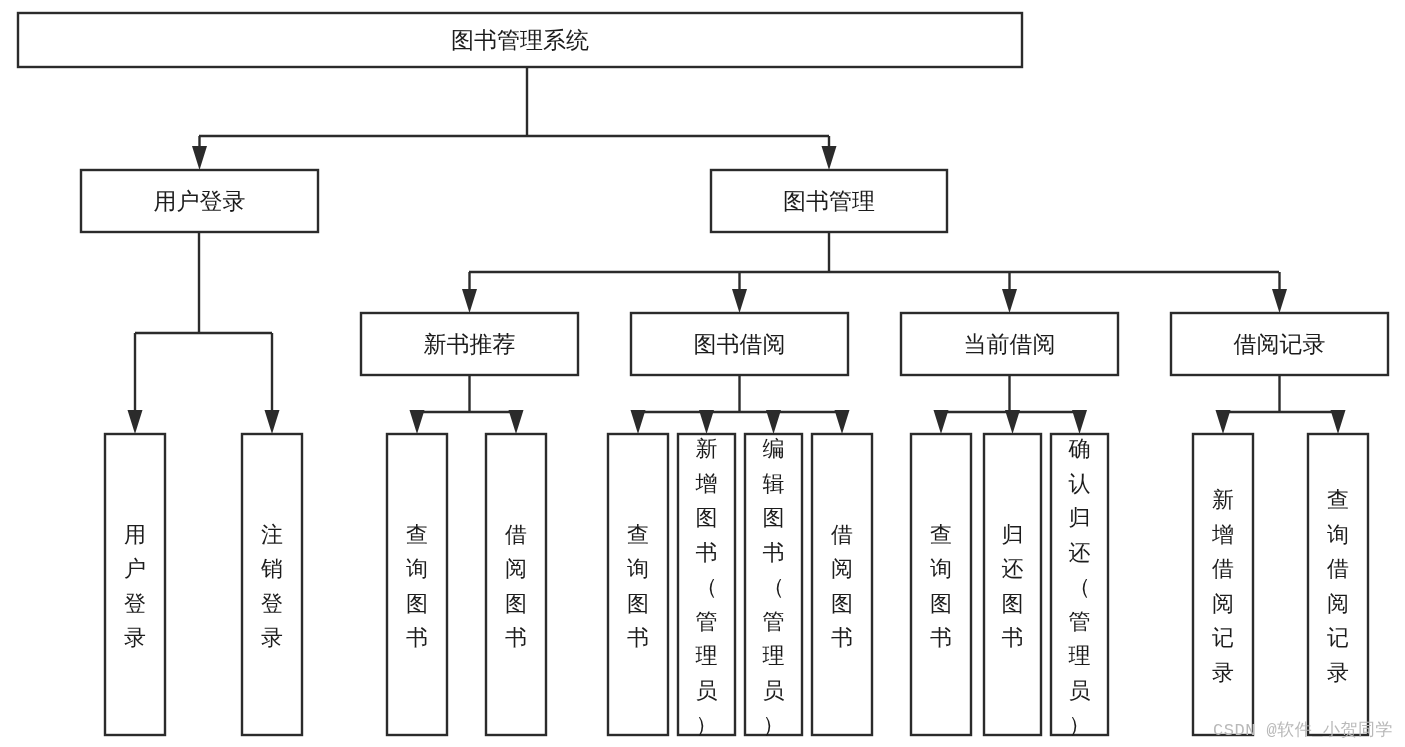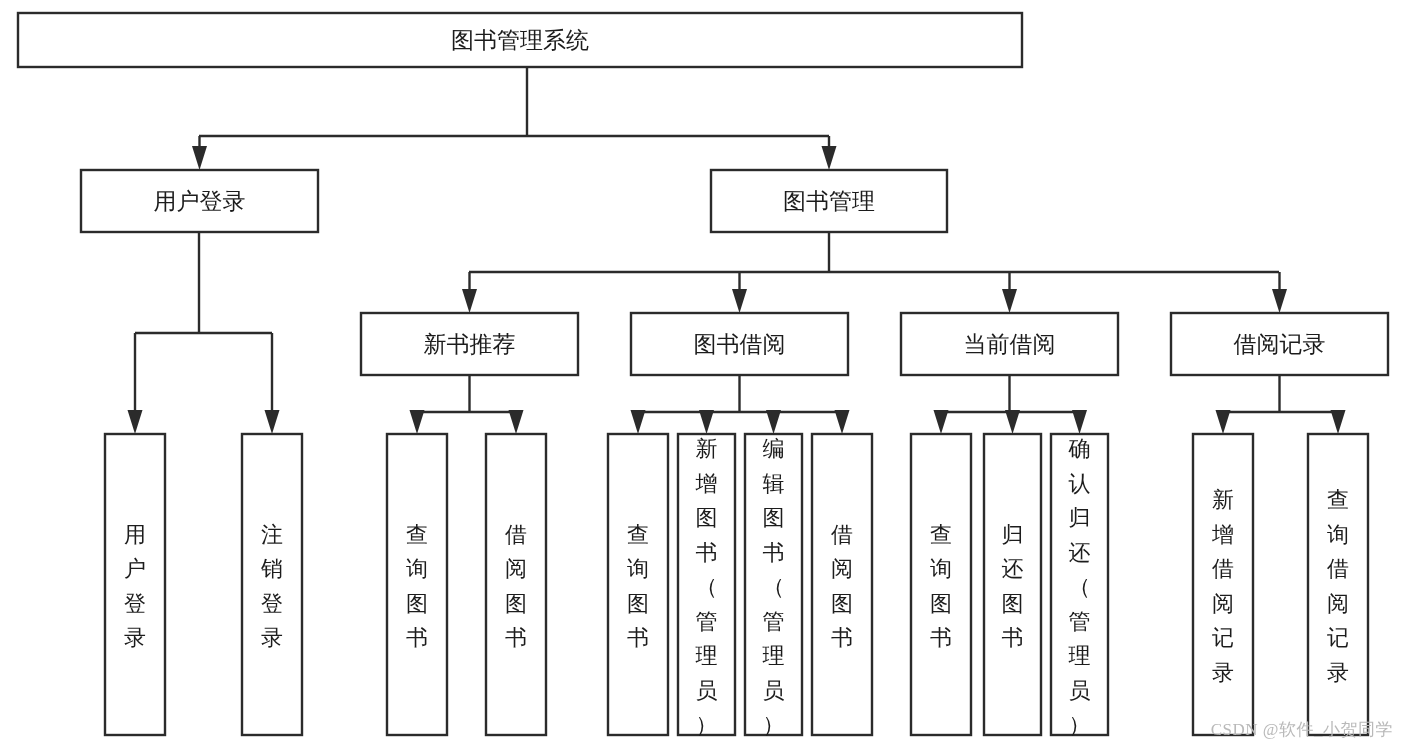--- a/index.html
+++ b/index.html
@@ -49,21 +49,21 @@
     stroke-linecap: butt;
   }
   .arrow-head {
     fill: #2b2b2b;
     stroke: none;
   }
   .watermark {
     position: absolute;
     right: 12px;
     bottom: 6px;
-    font-family: Liberation Serif, serif;
+    font-family: Liberation Mono, monospace;
     font-size: 17px;
     color: #b9b9b9;
     white-space: nowrap;
     letter-spacing: 0.5px;
     pointer-events: none;
   }
 </style>
 </head>
 <body>
 

